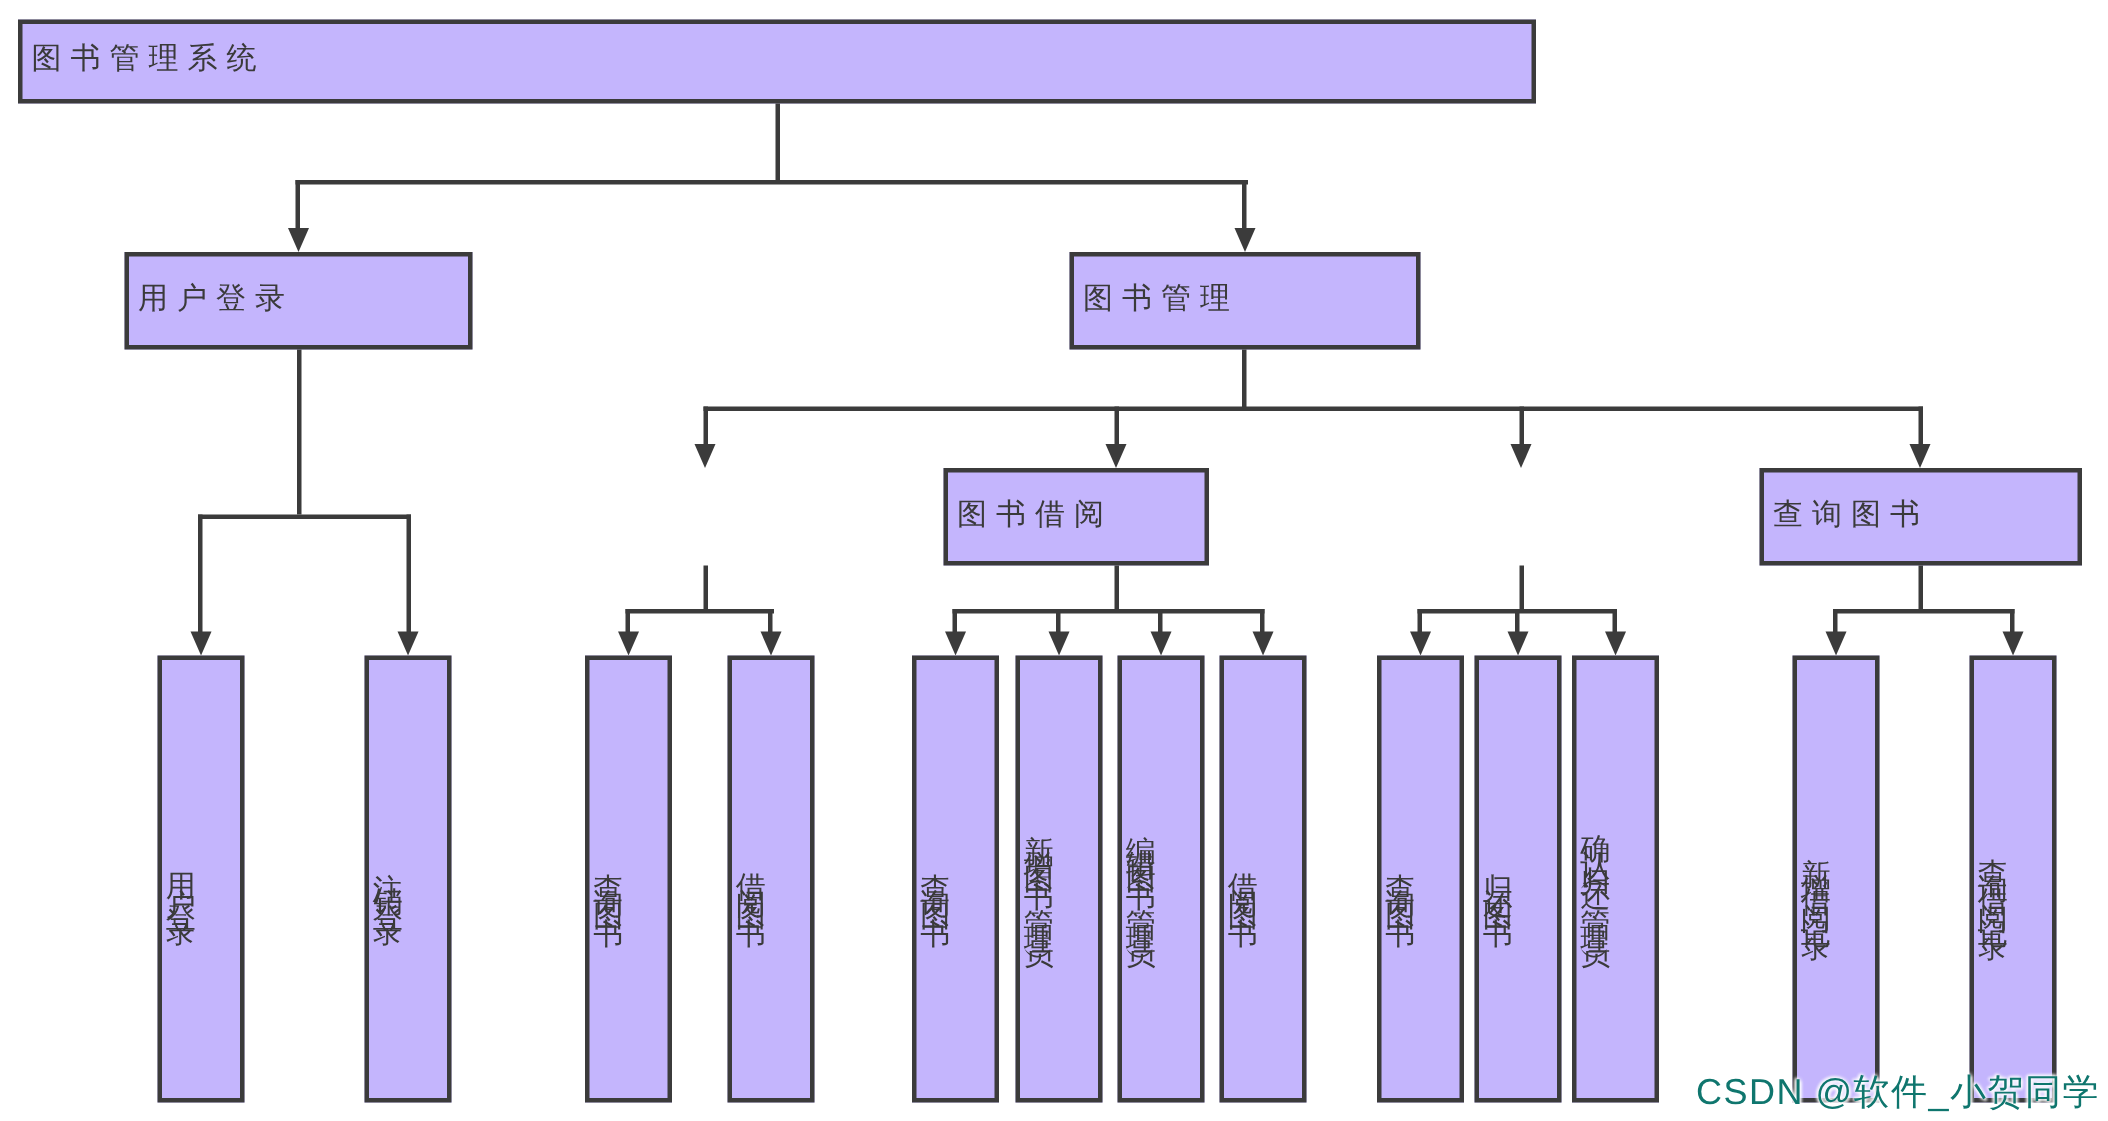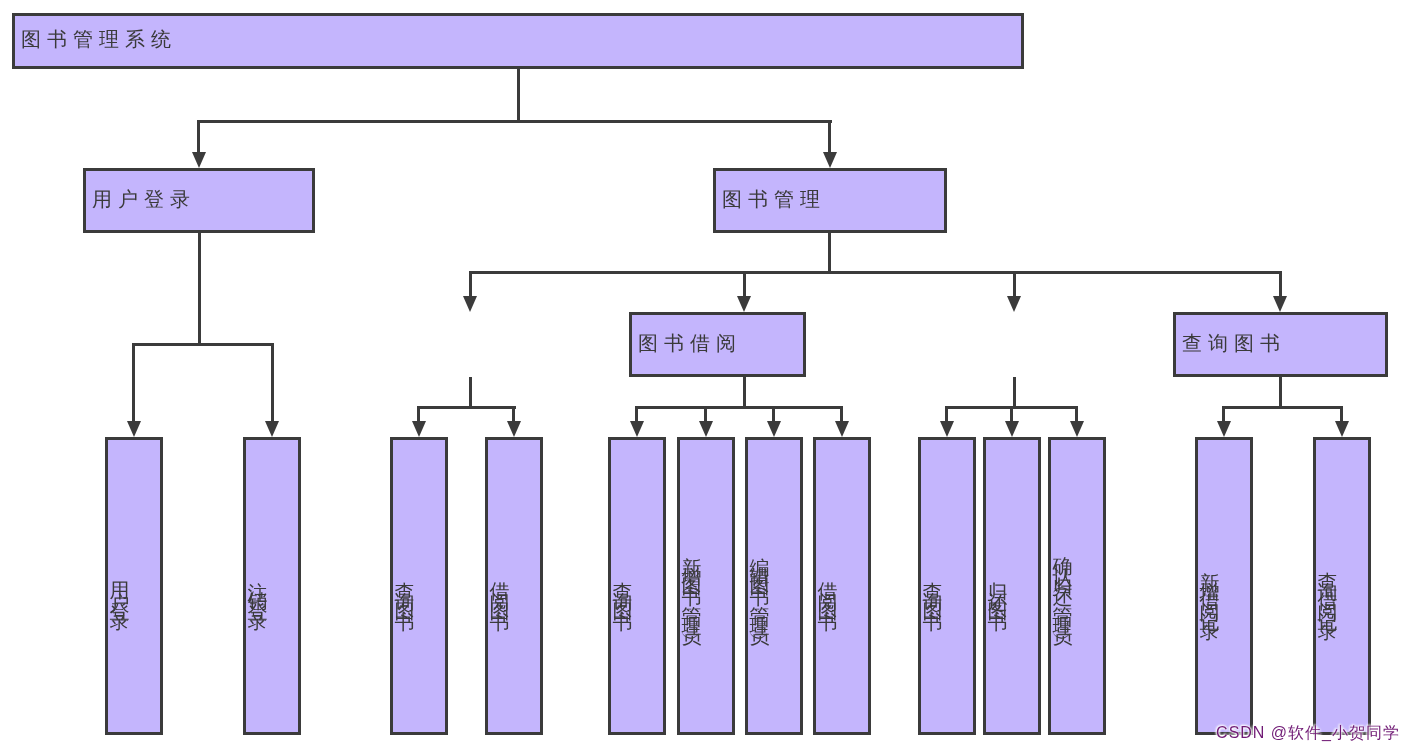--- a/index.html
+++ b/index.html
@@ -42,22 +42,22 @@
   .arrow {
     position: absolute;
     width: 0; height: 0;
     border-left: 7px solid transparent;
     border-right: 7px solid transparent;
     border-top: 16px solid #3b3b3b;
   }
   .watermark {
     position: absolute;
     right: 5px; bottom: 3px;
-    font-size: 16px;
-    color: #701a75;
+    font-size: 24px;
+    color: #0f766e;
     letter-spacing: 1px;
     z-index: 10;
     text-shadow: 0 0 3px #fff, 0 0 3px #fff, 1px 1px 2px #fff, -1px -1px 2px #fff;
     white-space: nowrap;
   }
 </style>
 </head>
 <body>
 
 <div class="stage">

